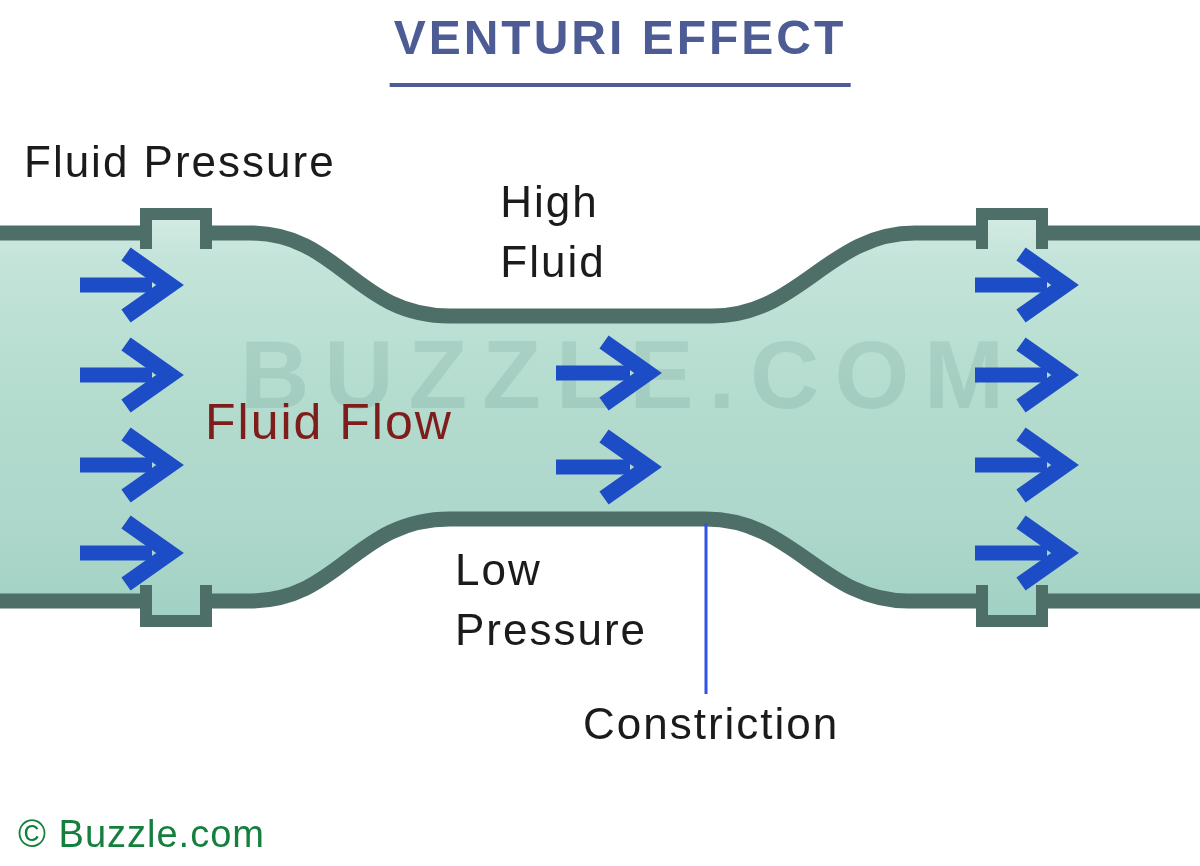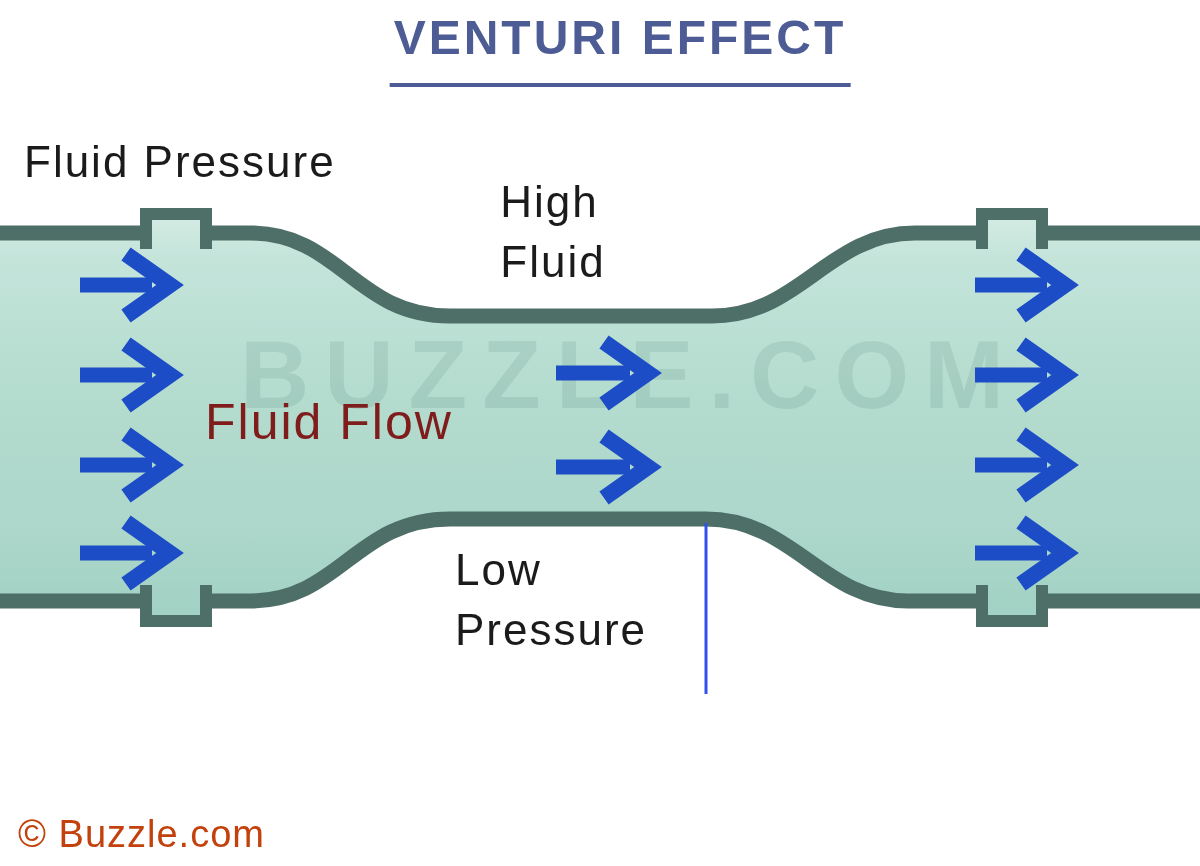--- a/index.html
+++ b/index.html
@@ -12,21 +12,21 @@
   }
   .canvas svg{position:absolute;left:0;top:0;}
   .txt{position:absolute;color:#1b1b1b;font-size:44px;letter-spacing:2px;line-height:60px;white-space:nowrap;}
   .center{transform:translateX(-50%);text-align:left;}
   .title{
     position:absolute;left:620px;top:10px;transform:translateX(-50%);
     color:#4d5c95;font-size:48px;font-weight:bold;letter-spacing:3px;
     border-bottom:4px solid #4d5c95;padding:0 4px 18px 4px;white-space:nowrap;
   }
   .fluid{color:#7f1d1d;font-size:50px;letter-spacing:2px;}
-  .copyright{color:#c2410c;font-size:38px;letter-spacing:1px;}
+  .copyright{color:#15803d;font-size:38px;letter-spacing:1px;}
 </style>
 </head>
 <body>
 
 <div class="canvas">
 
   <svg width="1200" height="866" viewBox="0 0 1200 866">
     <defs>
       <linearGradient id="pipeFill" gradientUnits="userSpaceOnUse" x1="0" y1="207" x2="0" y2="640">
         <stop offset="0" stop-color="#d6ece5"></stop>
@@ -113,16 +113,17 @@
   </div>
 
   <div class="txt fluid" style="left:205px;top:392px;">Fluid Flow</div>
 
   <div class="txt center" style="left:551px;top:540px;">
     <div>Low</div>
     <div>Pressure</div>
   </div>
 
 
+  <div class="txt" style="left:583px;top:694px;">Constriction</div>
 
   <div class="txt copyright" style="left:18px;top:804px;">© Buzzle.com</div>
 
 </div>
 
 </body></html>

